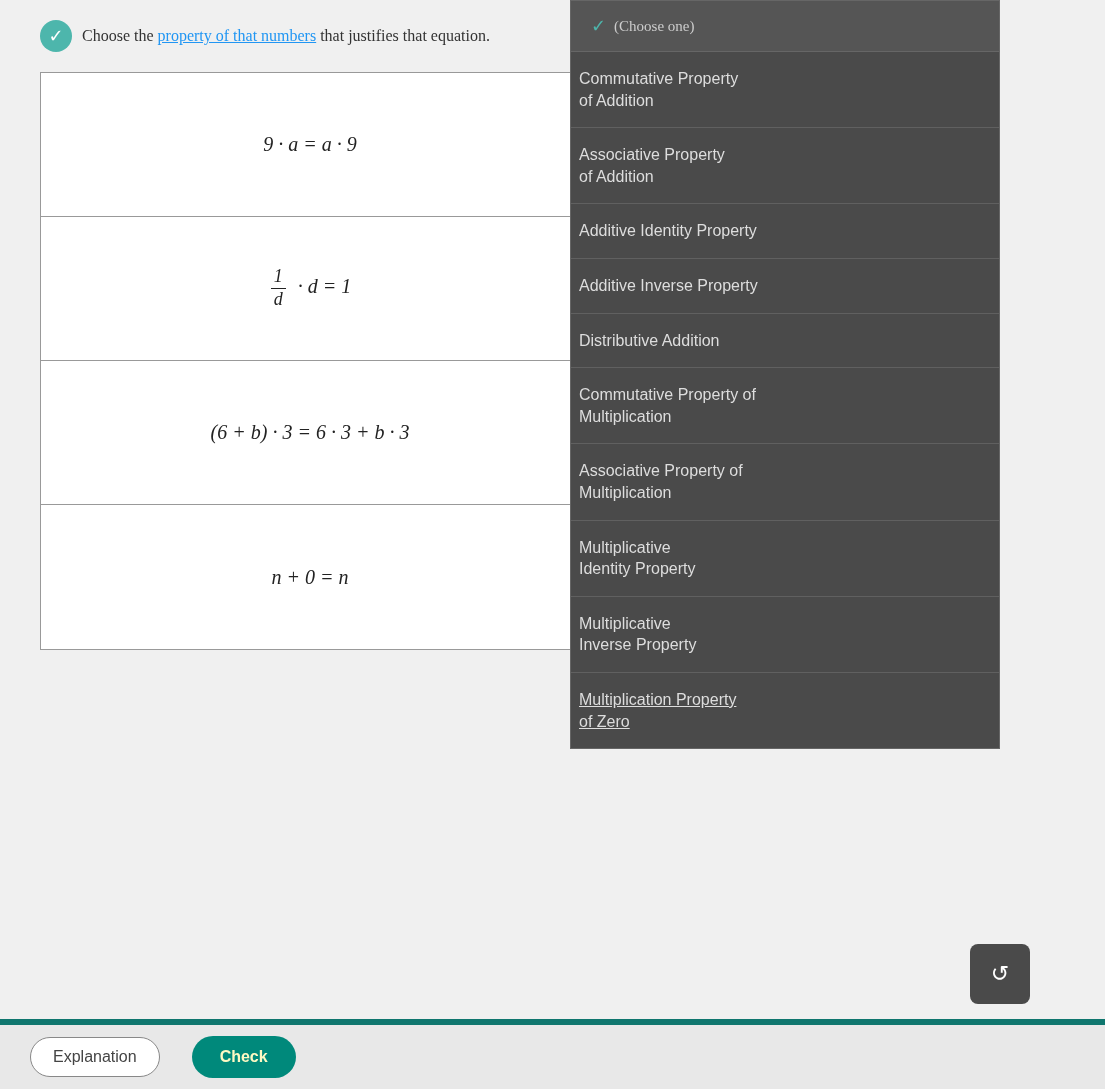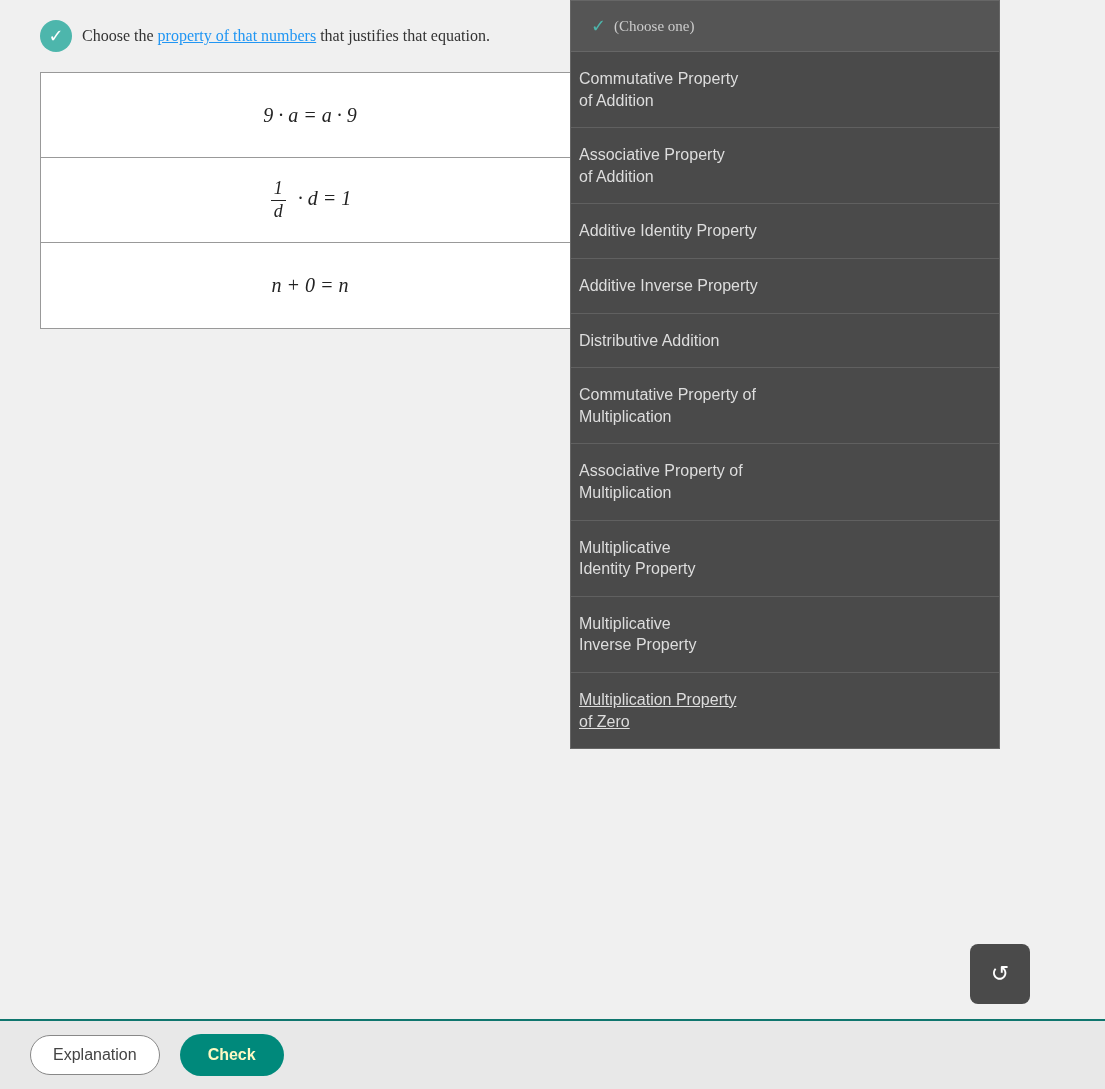--- a/index.html
+++ b/index.html
@@ -49,21 +49,21 @@
     }
 
     .table-container {
       border: 1.5px solid #999;
       background: white;
       width: 540px;
     }
 
     .table-row {
       border-bottom: 1.5px solid #999;
-      height: 85px;
+      height: 144px;
       display: flex;
       align-items: center;
       justify-content: center;
       padding: 20px 20px;
     }
 
     .table-row:last-child {
       border-bottom: none;
       align-items: center;
     }
@@ -139,25 +139,25 @@
     }
 
     
     .bottom-bar {
       position: absolute;
       bottom: 0;
       left: 0;
       width: 100%;
       height: 70px;
       background: #e8e8e8;
-      border-top: 2px solid #0f766e;
+      border-top: 6px solid #0f766e;
       display: flex;
       align-items: center;
       padding: 0 30px;
-      gap: 20px;
+      gap: 32px;
       z-index: 50;
     }
 
     .btn-explanation {
       border: 1.5px solid #888;
       background: white;
       color: #444;
       padding: 10px 22px;
       border-radius: 30px;
       font-size: 16px;
@@ -227,20 +227,25 @@
     <div class="table-row">
       <div class="math-expr">
         <span class="frac">
           <span class="num">1</span>
           <span class="den"><i>d</i></span>
         </span>
         &nbsp;·&nbsp;<i>d</i>&nbsp;=&nbsp;1
       </div>
     </div>
 
+    <div class="table-row">
+      <div class="math-expr">
+        (6&nbsp;+&nbsp;<i>b</i>)&nbsp;·&nbsp;3&nbsp;=&nbsp;6&nbsp;·&nbsp;3&nbsp;+&nbsp;<i>b</i>&nbsp;·&nbsp;3
+      </div>
+    </div>
 
     <div class="table-row">
       <div class="math-expr">
         <i>n</i>&nbsp;+&nbsp;0&nbsp;=&nbsp;<i>n</i>
       </div>
     </div>
 
   </div>
 </div>
 

